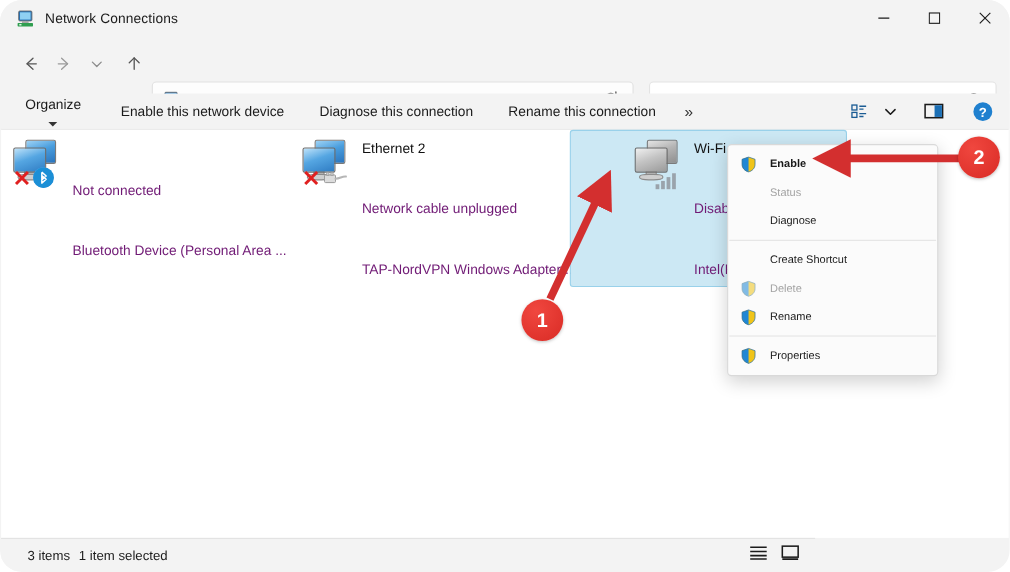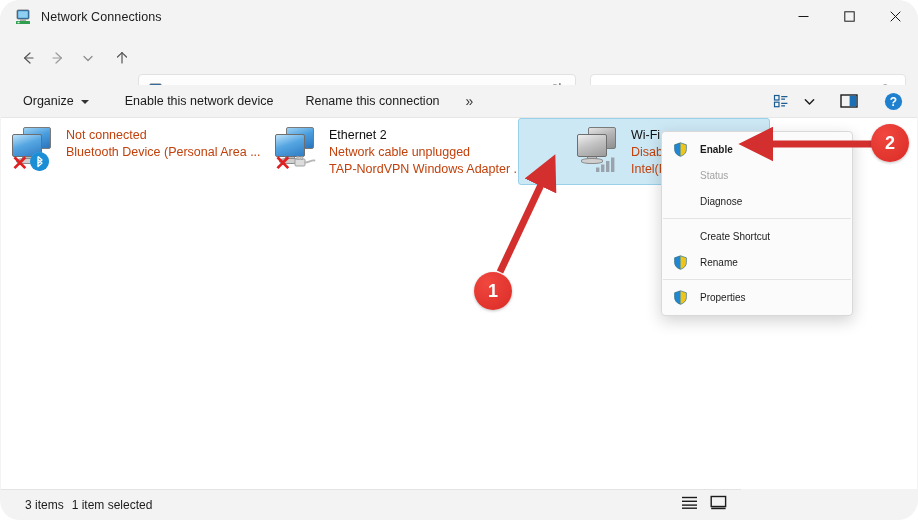--- a/index.html
+++ b/index.html
@@ -122,21 +122,21 @@
     background: #f3f3f3;
     display: flex; align-items: center;
   }
   .cmd-item {
     font-size: 12.5px; color: #1b1b1b;
     padding: 5px 9px;
     border-radius: 4px;
     display: flex; align-items: center; gap: 7px;
     white-space: nowrap;
   }
-  .cmd-item.first { margin-left: 14px; }
+  .cmd-item.first { margin-left: 14px; flex-direction: column; }
   .caret-dn {
     display: inline-block;
     border-left: 4px solid transparent;
     border-right: 4px solid transparent;
     border-top: 4.5px solid #333;
     margin-top: 2px;
   }
   .cmd-right {
     position: absolute; right: 10px; top: 0;
     height: 32px; display: flex; align-items: center; gap: 2px;
@@ -175,22 +175,22 @@
   .tile-icon {
     width: 48px; height: 46px; position: relative; flex: none;
     margin-top: 2px;
   }
   .tile-text { margin-left: 8px; padding-top: 2px; }
   .tile-name {
     font-size: 12.5px; color: #101010;
     line-height: 17px; white-space: nowrap;
   }
   .tile-sub {
-    font-size: 12.5px; color: #c2410c;
-    line-height: 17px; white-space: nowrap;
+    font-size: 12.5px; color: #701a75;
+    line-height: 17px; white-space: nowrap; margin-top: 38px;
   }
 
   
   .mon-back, .mon-front {
     position: absolute;
     border-radius: 2px;
   }
   .mon-back {
     left: 13px; top: 0px; width: 26px; height: 20px;
     background: linear-gradient(160deg, #9fd3f5 0%, #4a9ede 45%, #2a74bd 100%);
@@ -407,20 +407,23 @@
     </div>
   </div>
 
   <div class="cmdbar">
     <div class="cmd-item first">
       <span>Organize</span>
       <span class="caret-dn"></span>
     </div>
     <div class="cmd-item" style="margin-left:18px">
       <span>Enable this network device</span>
+    </div>
+    <div class="cmd-item" style="margin-left:14px">
+      <span>Diagnose this connection</span>
     </div>
     <div class="cmd-item" style="margin-left:14px">
       <span>Rename this connection</span>
     </div>
     <div class="cmd-item" style="margin-left:8px; font-size:14px; color:#333">
       <span>»</span>
     </div>
 
     <div class="cmd-right">
       <div class="cmd-ibtn">
@@ -547,20 +550,30 @@
       <span class="ctx-label">Diagnose</span>
     </div>
 
     <div class="ctx-sep"></div>
 
     <div class="ctx-item">
       <span class="ctx-ico"></span>
       <span class="ctx-label">Create Shortcut</span>
     </div>
 
+    <div class="ctx-item disabled">
+      <span class="ctx-ico">
+        <svg class="shield dim" viewBox="0 0 16 16">
+          <path d="M8 0.8 L14.3 3 V8 C14.3 11.6 11.5 14.3 8 15.3 C4.5 14.3 1.7 11.6 1.7 8 V3 Z" fill="#f0c419"></path>
+          <path d="M8 0.8 L1.7 3 V8 C1.7 11.6 4.5 14.3 8 15.3 Z" fill="#1f87d4"></path>
+          <path d="M8 0.8 L14.3 3 V8 C14.3 11.6 11.5 14.3 8 15.3 C4.5 14.3 1.7 11.6 1.7 8 V3 Z" fill="none" stroke="#2e6f9e" stroke-width="0.7"></path>
+        </svg>
+      </span>
+      <span class="ctx-label">Delete</span>
+    </div>
 
     <div class="ctx-item">
       <span class="ctx-ico">
         <svg class="shield" viewBox="0 0 16 16">
           <path d="M8 0.8 L14.3 3 V8 C14.3 11.6 11.5 14.3 8 15.3 C4.5 14.3 1.7 11.6 1.7 8 V3 Z" fill="#f0c419"></path>
           <path d="M8 0.8 L1.7 3 V8 C1.7 11.6 4.5 14.3 8 15.3 Z" fill="#1f87d4"></path>
           <path d="M8 0.8 L14.3 3 V8 C14.3 11.6 11.5 14.3 8 15.3 C4.5 14.3 1.7 11.6 1.7 8 V3 Z" fill="none" stroke="#2e6f9e" stroke-width="0.7"></path>
         </svg>
       </span>
       <span class="ctx-label">Rename</span>

